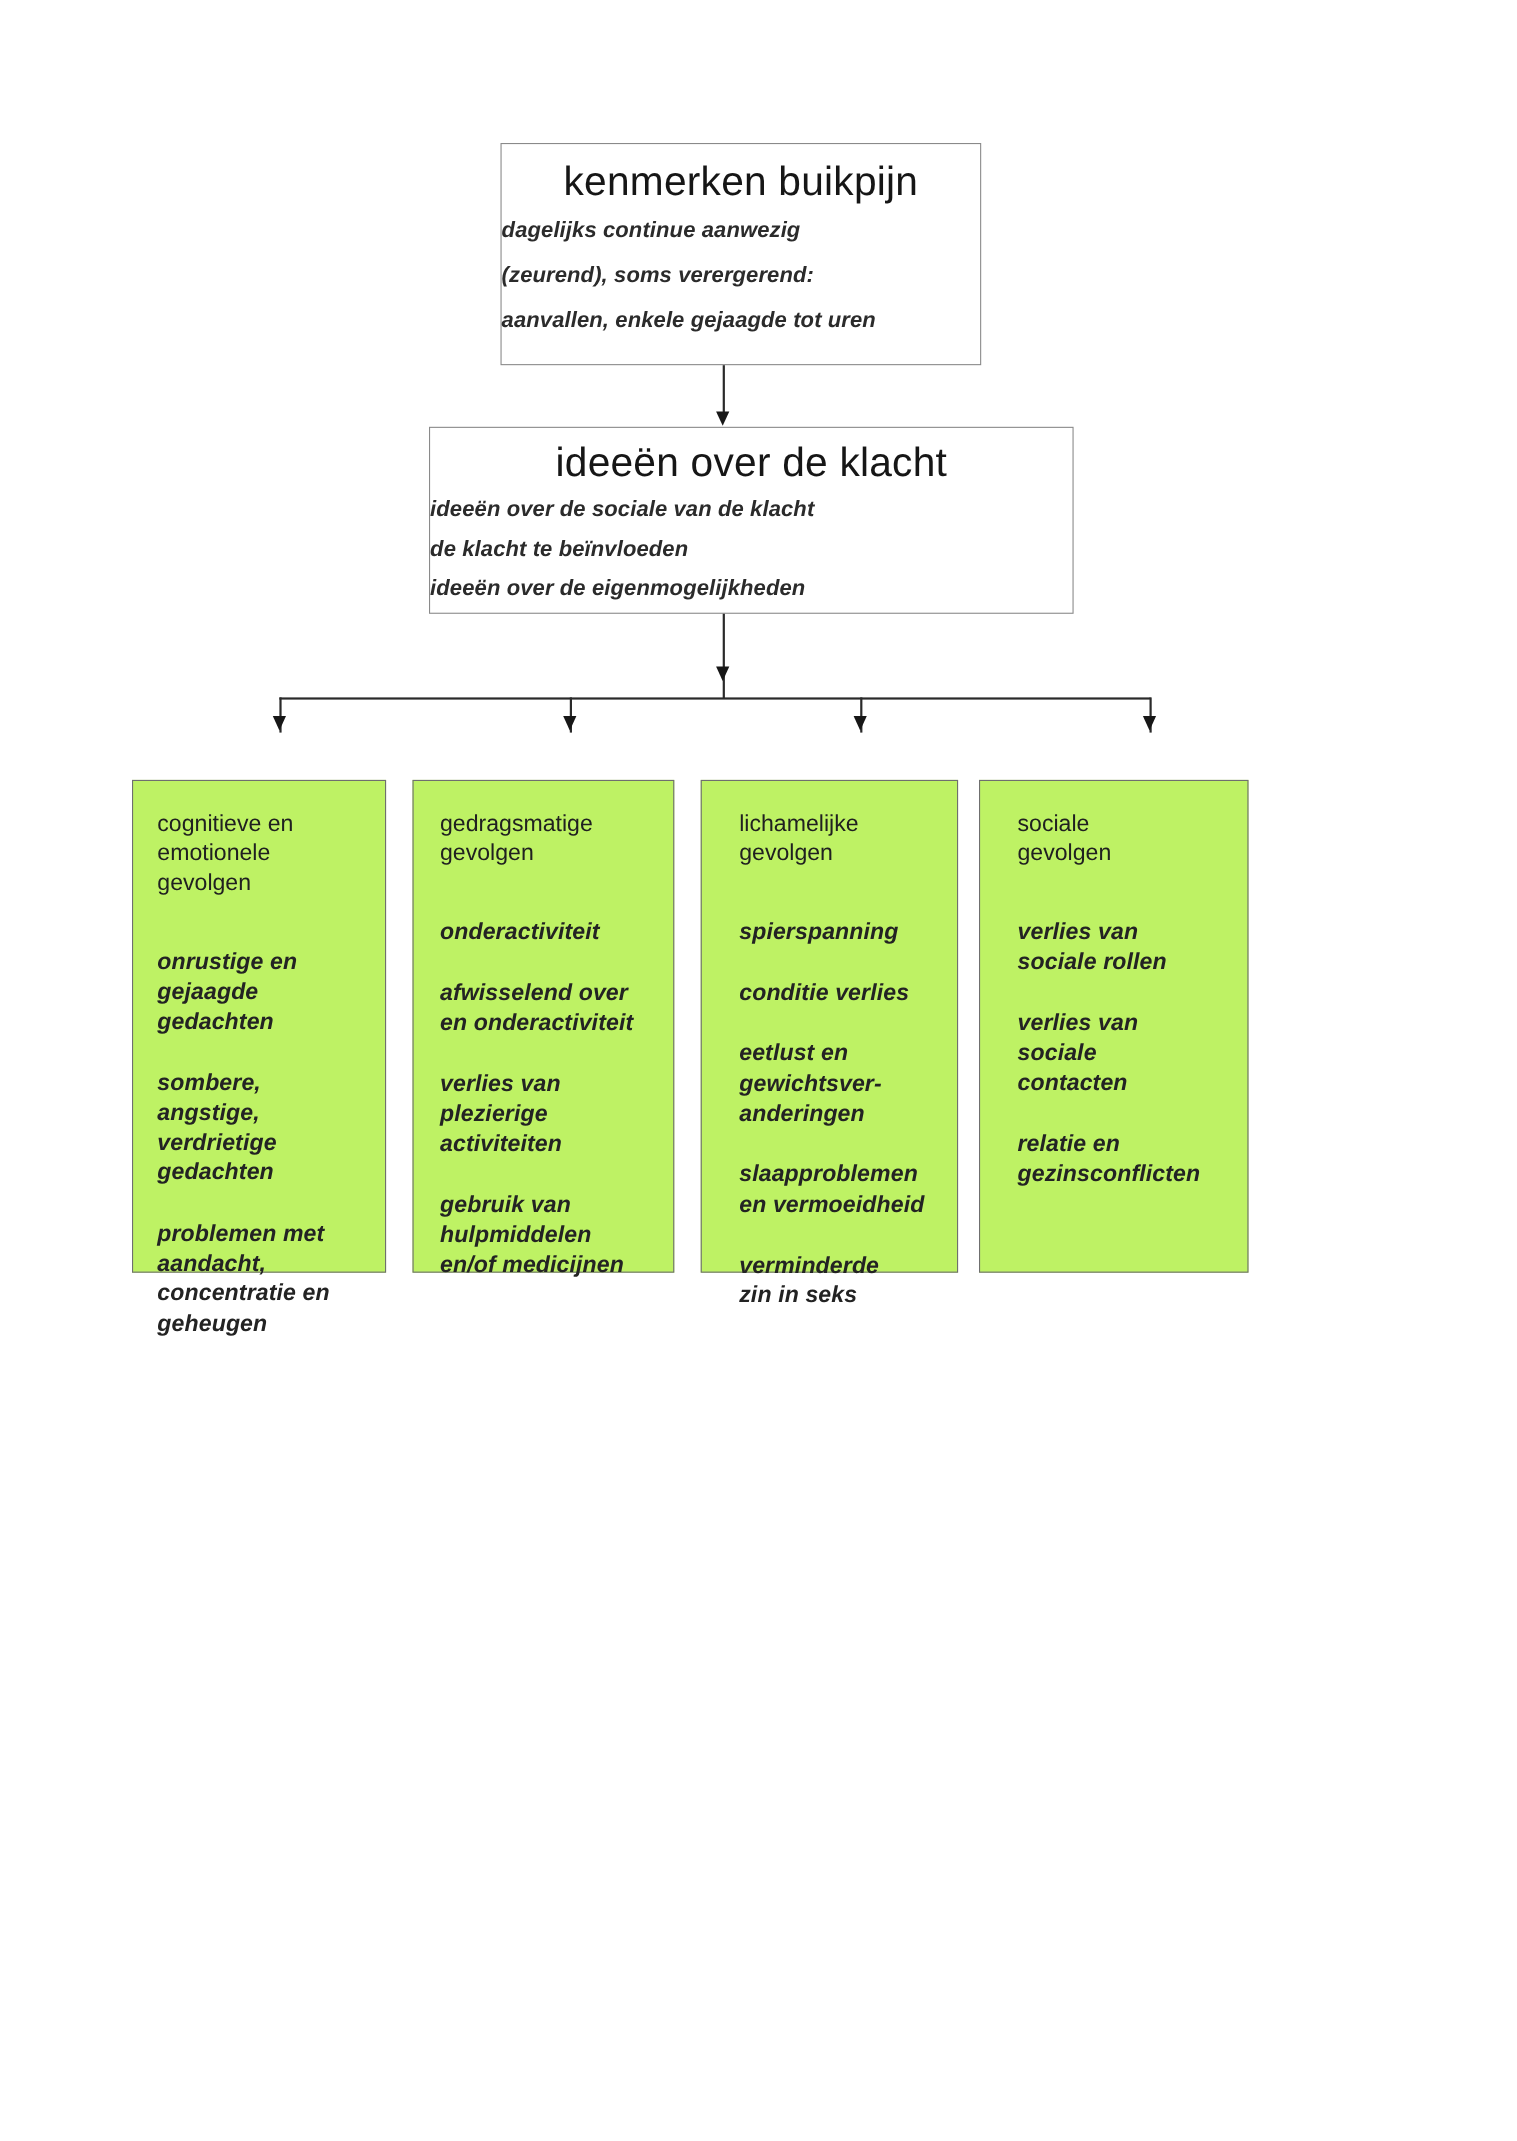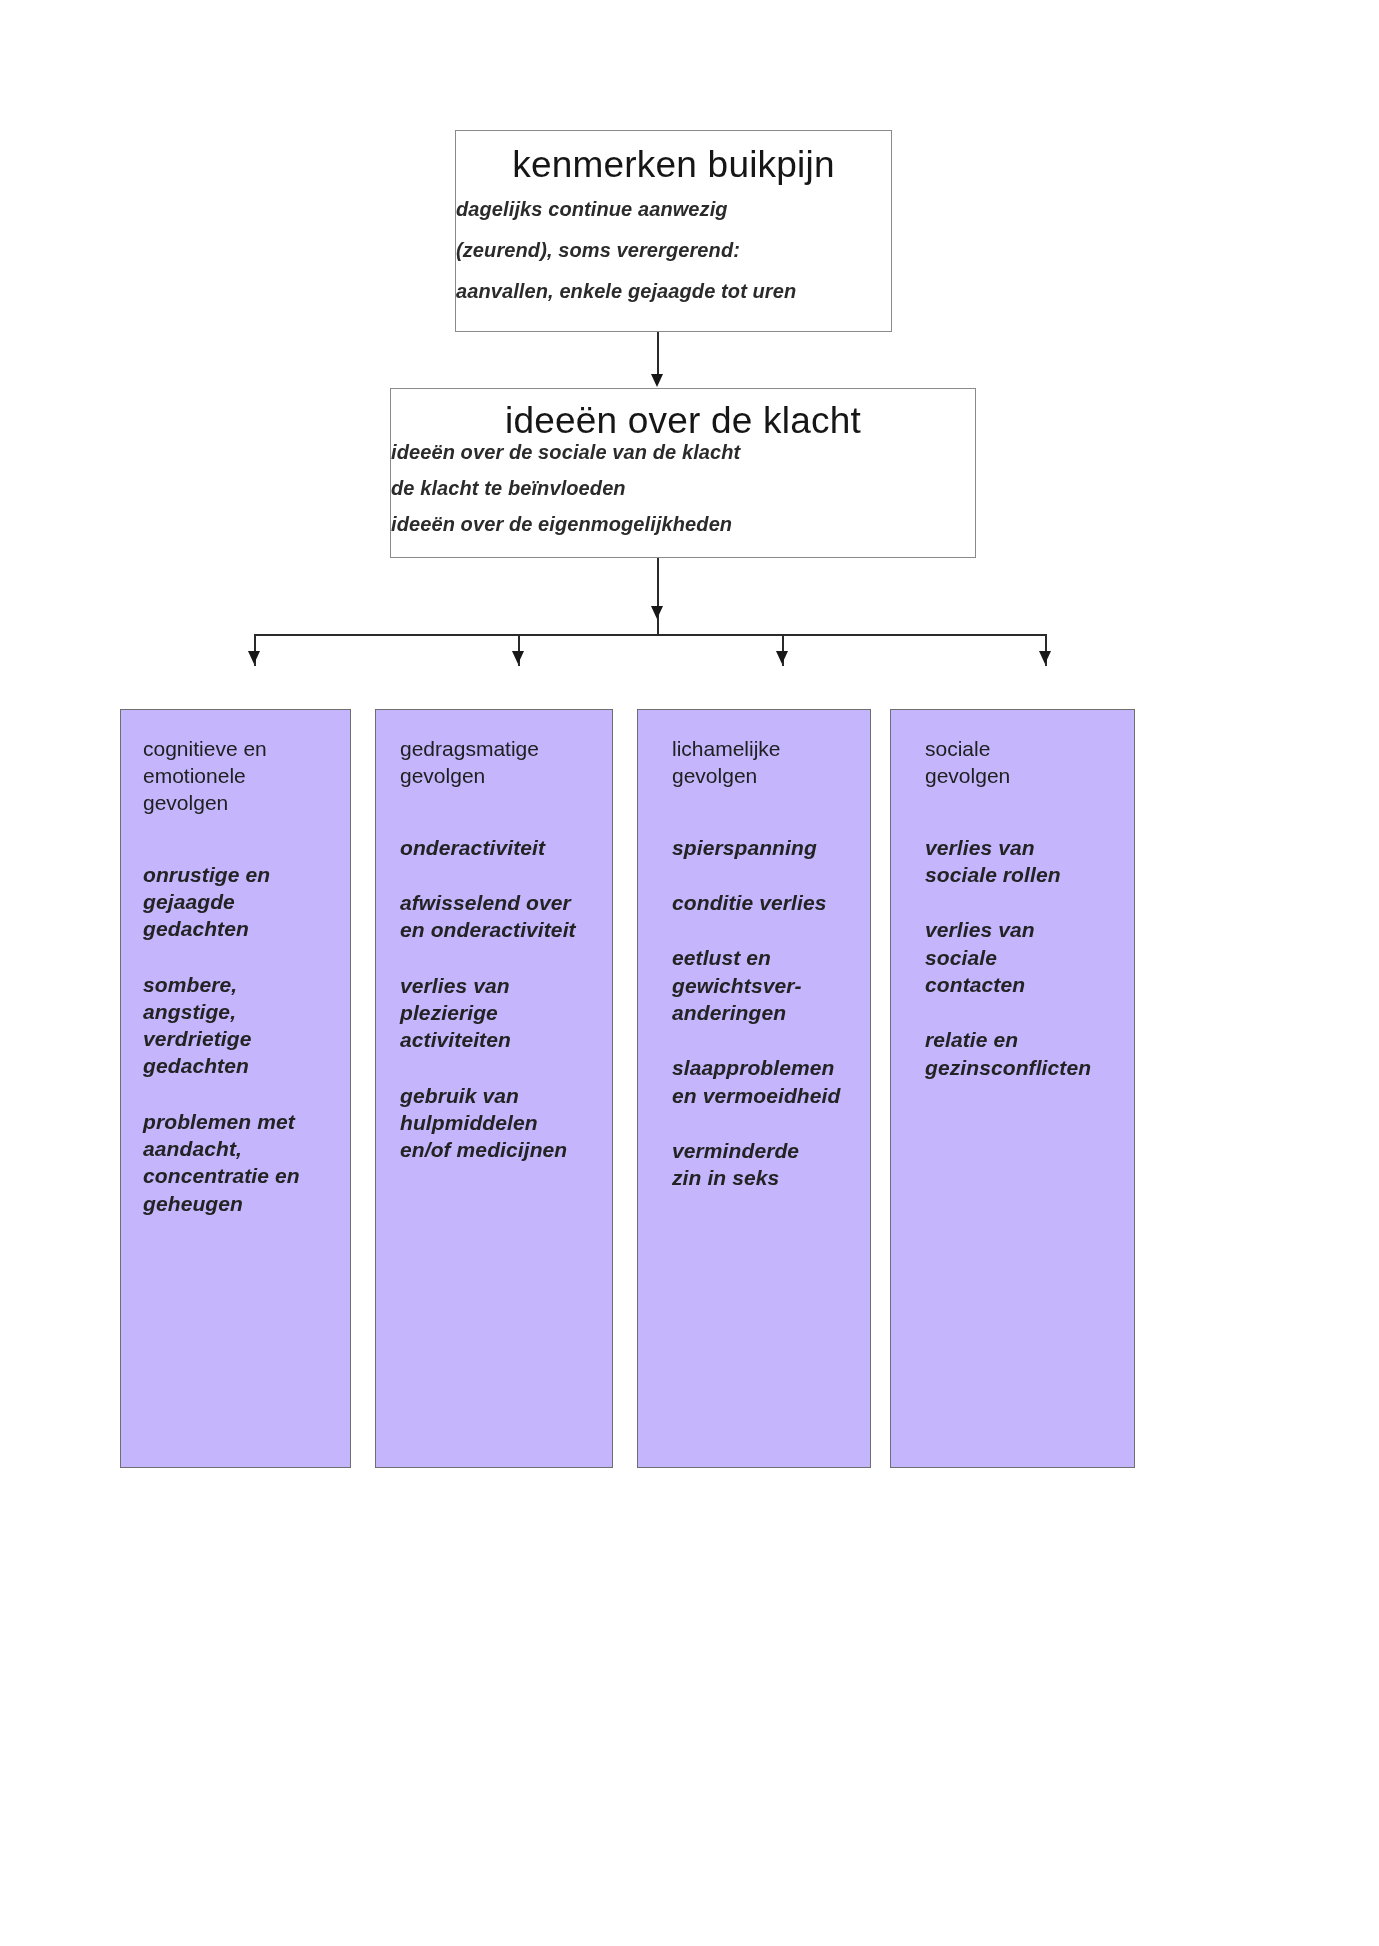--- a/index.html
+++ b/index.html
@@ -60,21 +60,21 @@
   #box-kenmerken .node-sub { margin-bottom: 21px; }
 
   
   #box-ideeen {
     left: 390px;
     top: 388px;
     width: 586px;
     height: 170px;
     padding-top: 12px;
   }
-  #box-ideeen .node-title { }
+  #box-ideeen .node-title { margin-bottom: 11px; }
   #box-ideeen .node-sub { margin-bottom: 16px; }
 
   
   .line-v, .line-h {
     position: absolute;
     background: #2a2a2a;
   }
   .line-v { width: 1.6px; }
   .line-h { height: 1.6px; }
 
@@ -108,24 +108,24 @@
   .leg-head { top: 651px; }
   #leg-head-1 { left: 248px; }
   #leg-head-2 { left: 512px; }
   #leg-head-3 { left: 776px; }
   #leg-head-4 { left: 1039px; }
 
   
   .col {
     position: absolute;
     top: 709px;
-    height: 759px;
+    height: 448px;
     box-sizing: border-box;
     border: 1.5px solid #6f6f6f;
-    background: #c4b5fd;
+    background: #bef264;
     padding: 26px 18px 10px 22px;
   }
   #col-1 { left: 120px;  width: 231px; }
   #col-2 { left: 375px;  width: 238px; }
   #col-3 { left: 637px;  width: 234px; }
   #col-4 { left: 890px;  width: 245px; }
 
   .col-head {
     font-size: 21px;
     font-style: normal;

